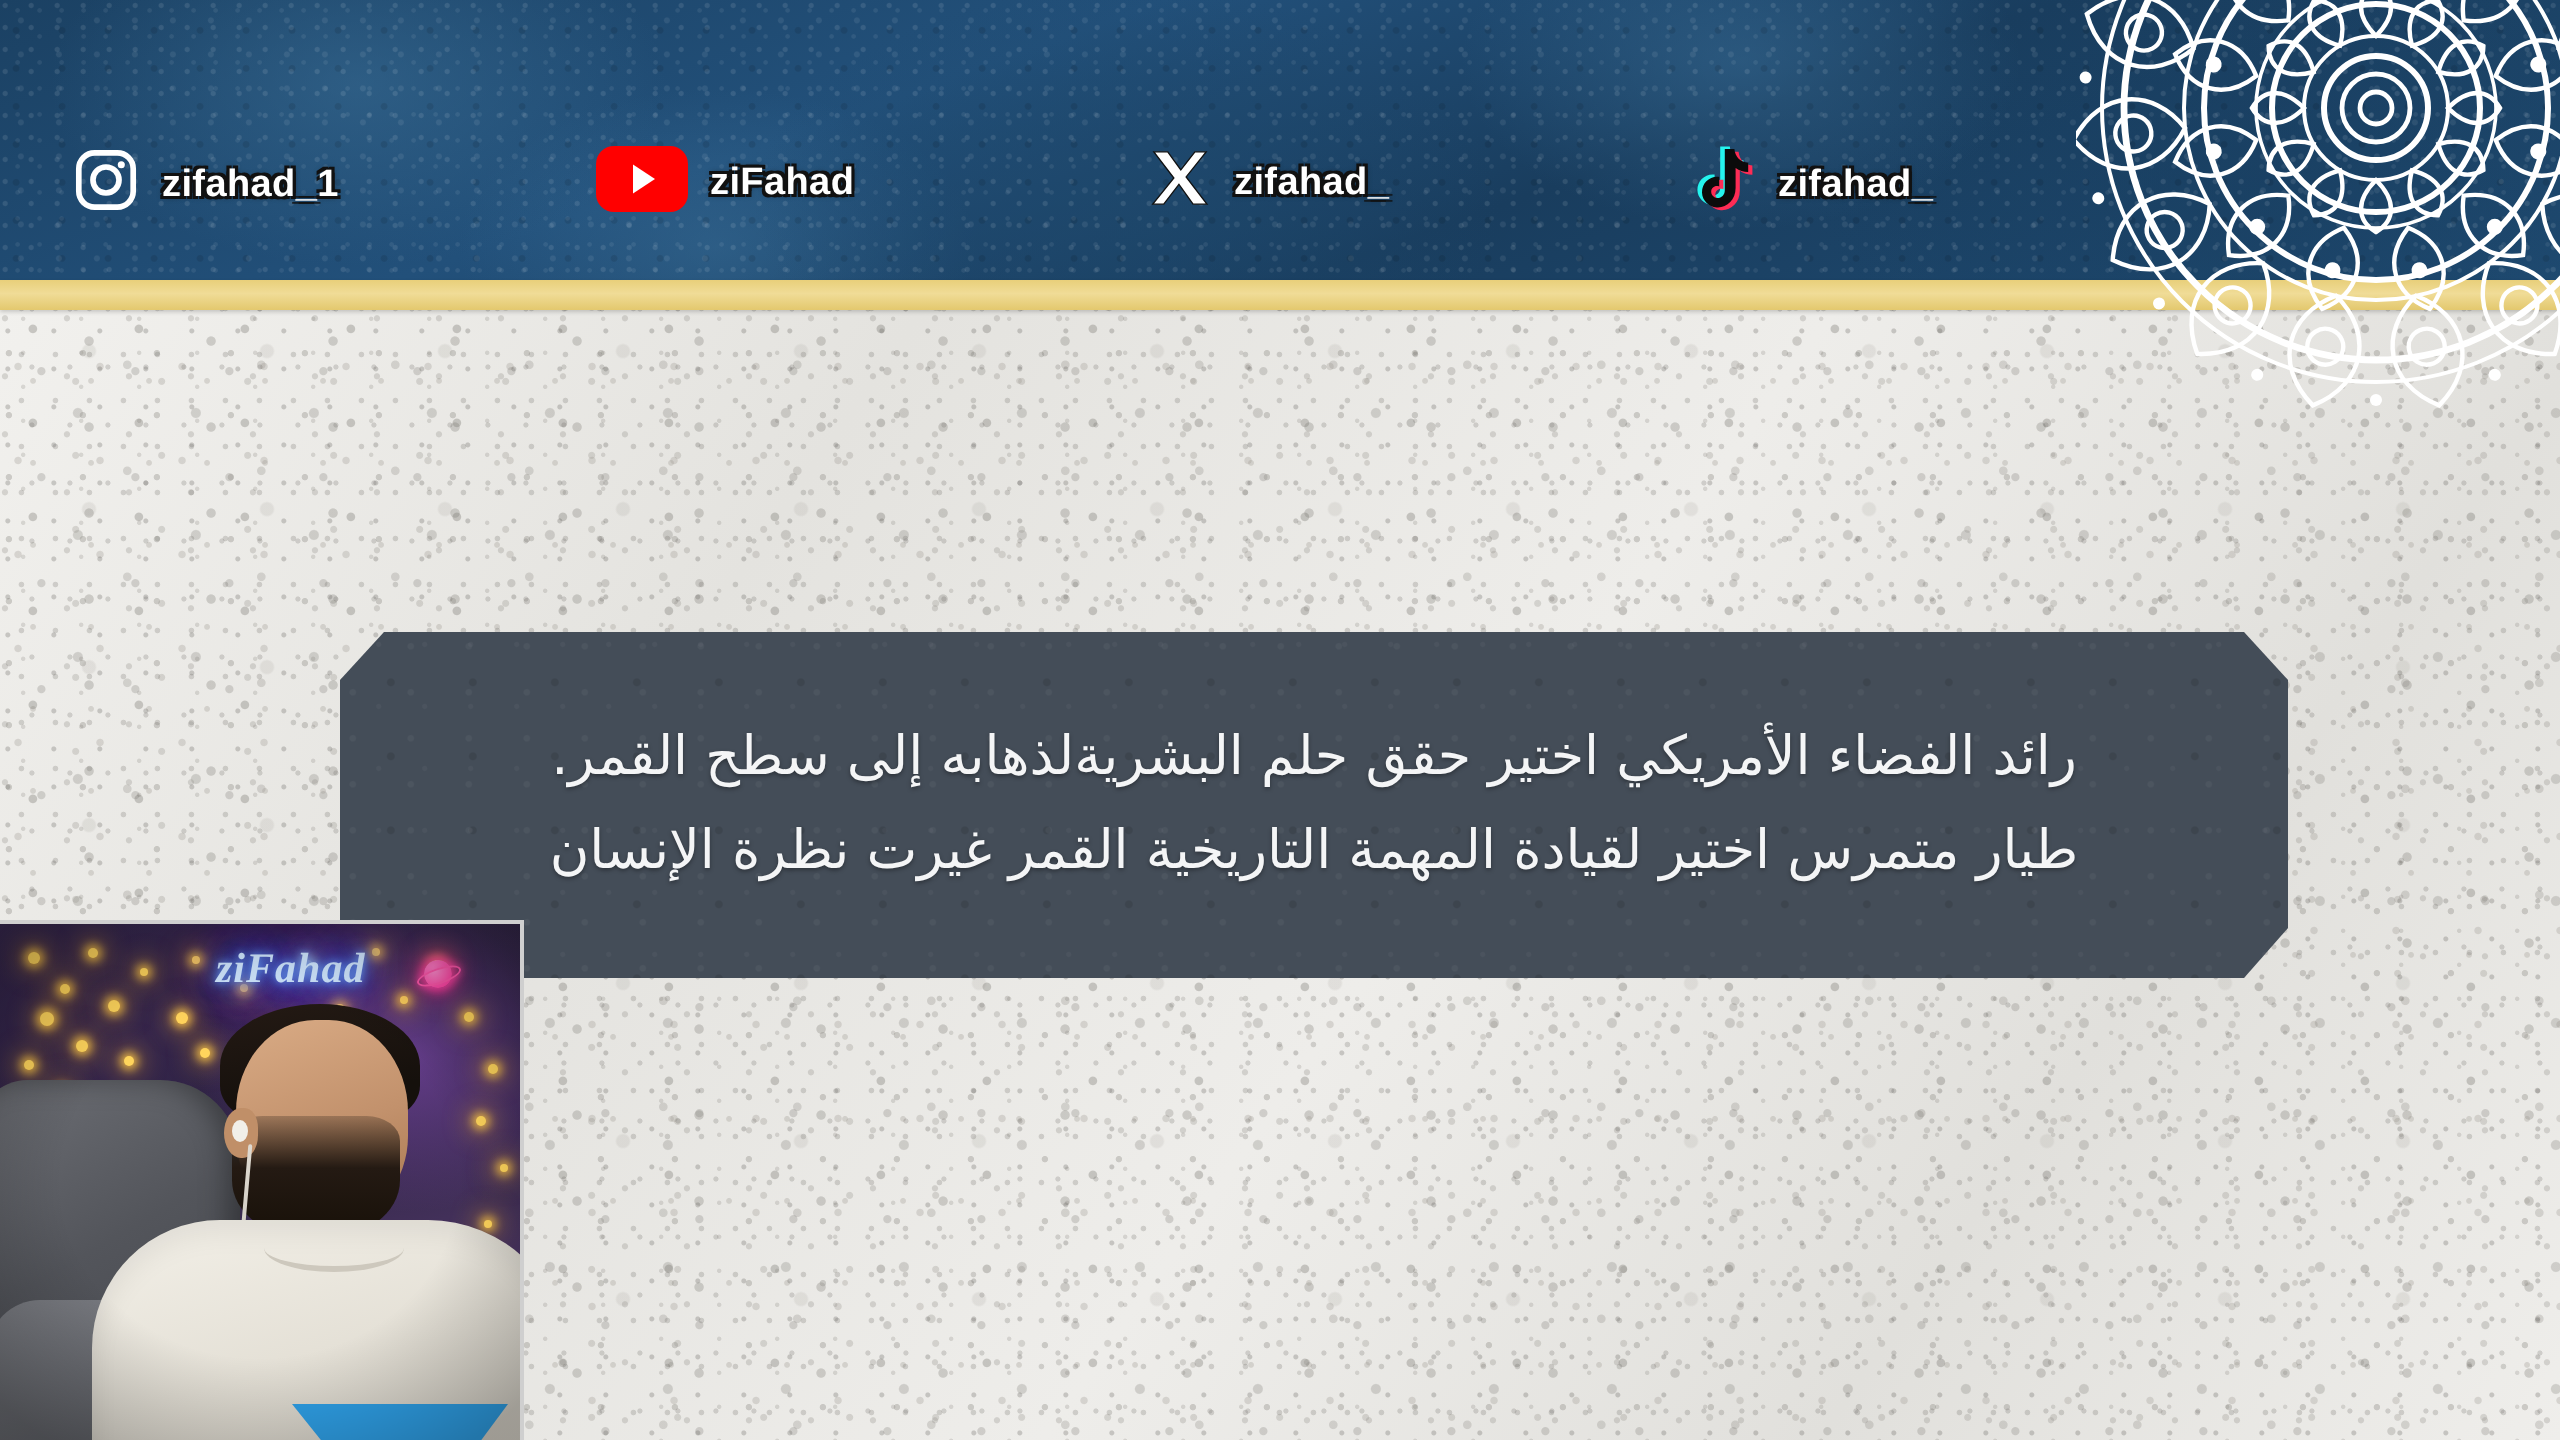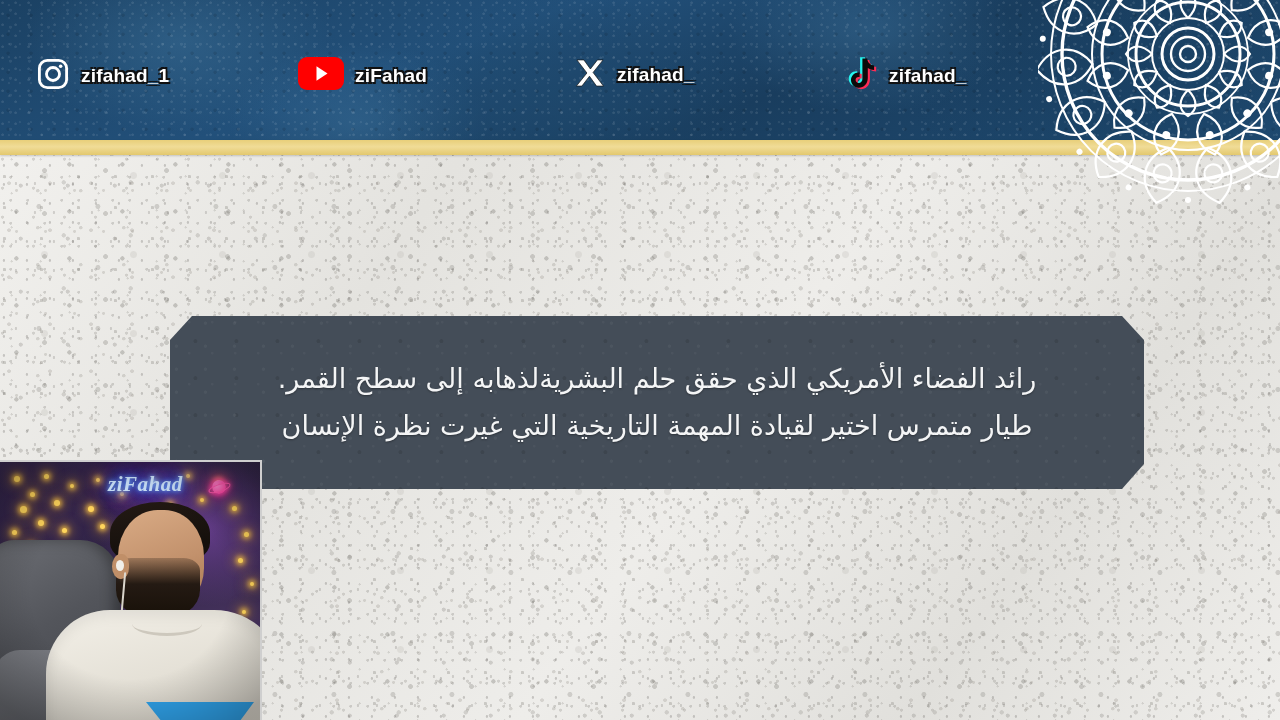--- a/index.html
+++ b/index.html
@@ -71,21 +71,21 @@
 
   
   .gold-band{
     position:absolute; left:0; top:140px; width:1280px; height:15px;
     background:linear-gradient(180deg,#e8cf7a 0%, #f0dc97 45%, #e3c86e 100%);
     box-shadow:0 1px 2px rgba(0,0,0,.18);
   }
 
   
   .socials{
-    position:absolute; left:0; top:0; width:1060px; height:140px;
+    position:absolute; left:0; top:16px; width:1060px; height:140px;
     display:flex; align-items:center;
     z-index:4;
     text-decoration:underline;
   }
   .social{
     display:flex; align-items:center; gap:11px;
     position:absolute; top:57px;
   }
   .social .handle{
     color:#ffffff;
@@ -429,22 +429,22 @@
           </g>
         </svg>
       </span>
       <span class="handle">zifahad_</span>
     </div>
 
   </div>
 
   <div class="caption-box">
     <div class="caption-text">
-      <div>رائد الفضاء الأمريكي الذي حقق حلم البشريةلذهابه إلى سطح القمر.</div>
-      <div>طيار متمرس اختير لقيادة المهمة التاريخية التي غيرت نظرة الإنسان</div>
+      <div>رائد الفضاء الأمريكي اختير حقق حلم البشريةلذهابه إلى سطح القمر.</div>
+      <div>طيار متمرس اختير لقيادة المهمة التاريخية القمر غيرت نظرة الإنسان</div>
     </div>
   </div>
 
   <div class="webcam">
     <div class="cam-bg"></div>
 
     <div class="lights">
       <span style="left:14px;  top:14px; width:6px;  height:6px;"></span>
       <span style="left:30px;  top:30px; width:5px;  height:5px;"></span>
       <span style="left:20px;  top:44px; width:7px;  height:7px;"></span>

